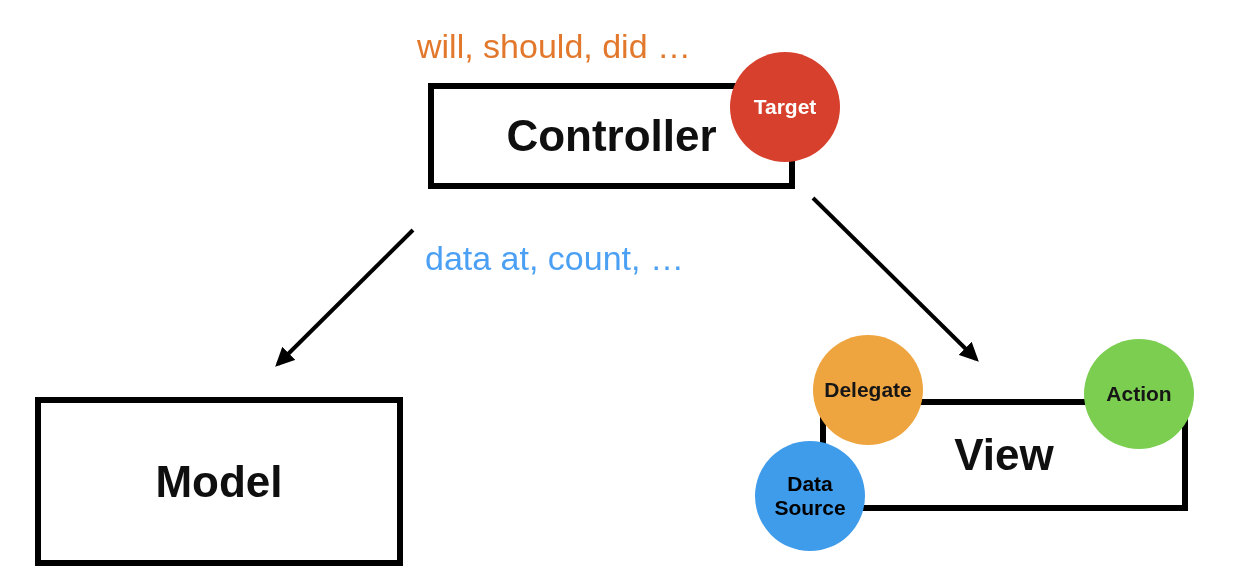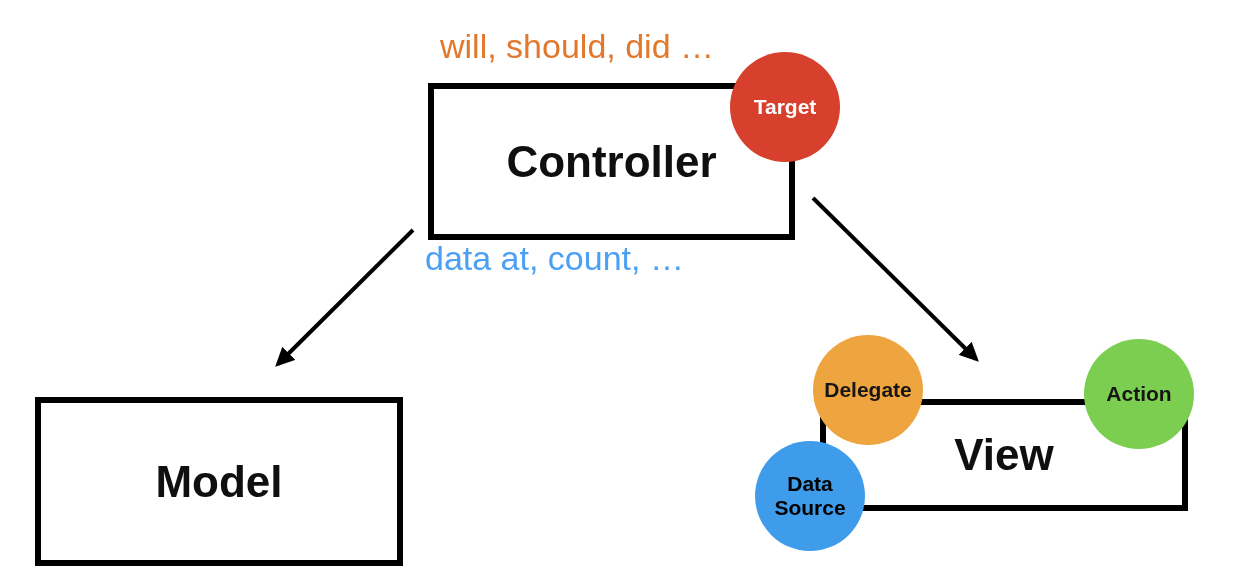--- a/index.html
+++ b/index.html
@@ -25,21 +25,21 @@
   .box {
     position: absolute;
     box-sizing: border-box;
     background: #ffffff;
     border: 6px solid #000000;
     display: flex;
     align-items: center;
     justify-content: center;
     z-index: 2;
   }
-  .box-controller { left: 428px; top: 83px;  width: 367px; height: 157px; }
+  .box-controller { left: 428px; top: 83px;  width: 367px; height: 106px; }
   .box-model      { left: 35px;  top: 397px; width: 368px; height: 169px; }
   .box-view       { left: 820px; top: 399px; width: 368px; height: 112px; }
   .box-label {
     font-size: 44px;
     font-weight: bold;
     color: #0f0f0f;
     white-space: nowrap;
   }
   .circle {
     position: absolute;
@@ -63,21 +63,21 @@
   .circle-data-source { left: 755px;  top: 441px; }
   .circle-data-source span { width: 84px; }
   .note {
     position: absolute;
     font-size: 34px;
     font-weight: normal;
     line-height: 1;
     white-space: nowrap;
     z-index: 2;
   }
-  .note-top    { left: 440px; top: 29px; }
+  .note-top    { left: 417px; top: 29px; }
   .note-middle { left: 425px; top: 241px; }
 </style>
 </head>
 <body>
 
 <div class="canvas">
 
   <svg class="arrows-layer" viewBox="0 0 1236 586" xmlns="http://www.w3.org/2000/svg">
     <defs>
       <marker id="ah" markerUnits="strokeWidth" markerWidth="5.2" markerHeight="4.6" refX="3.8" refY="2.3" orient="auto">

